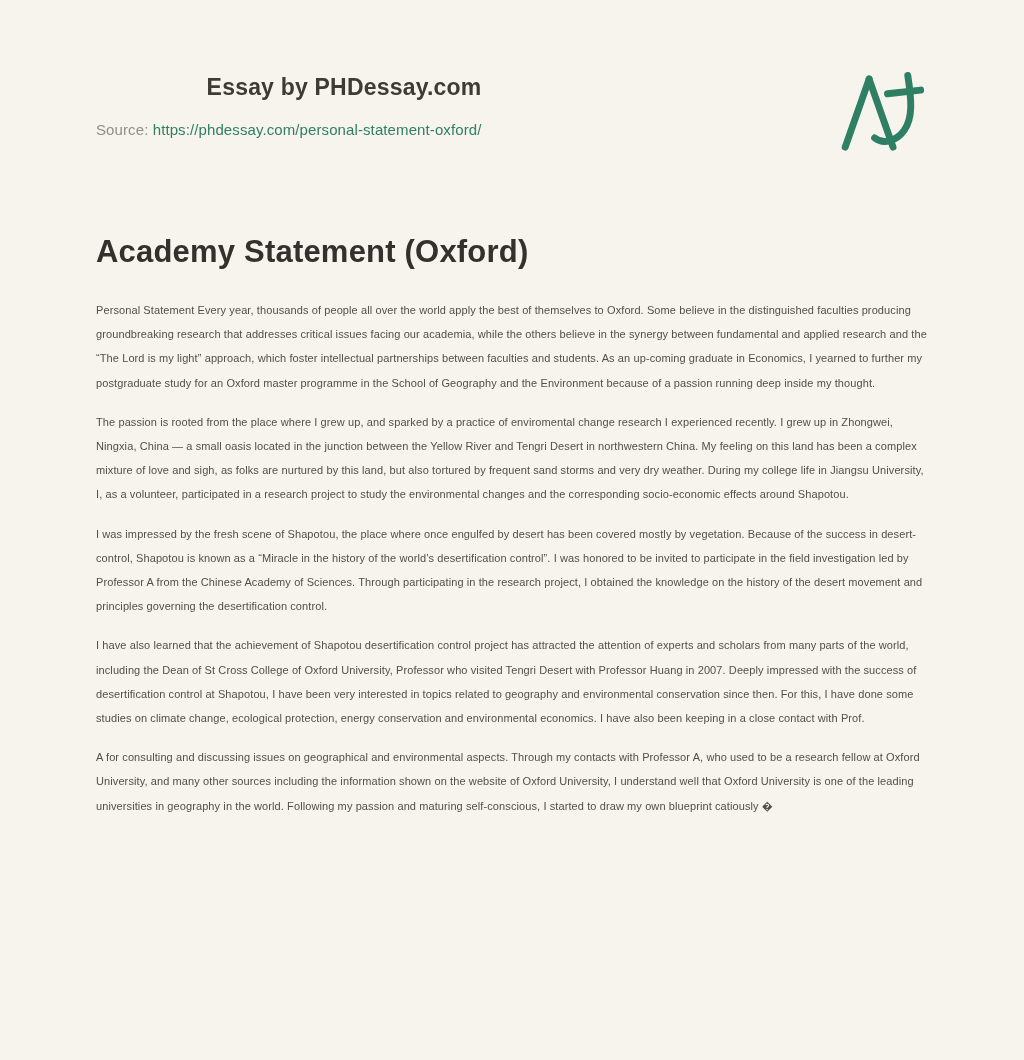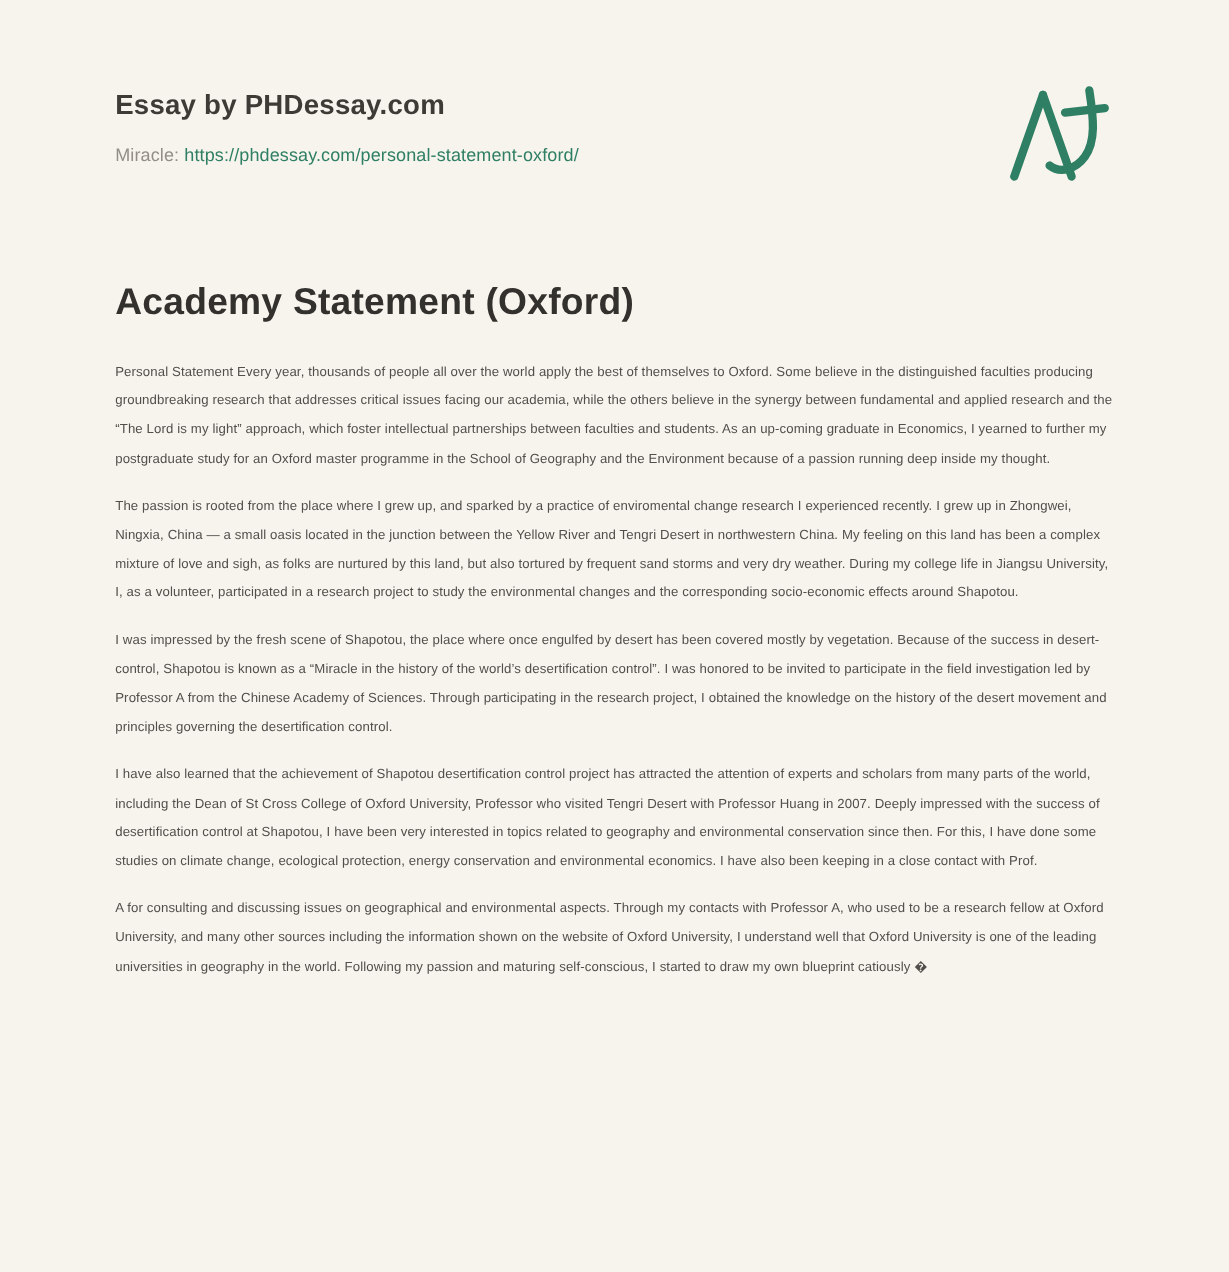--- a/index.html
+++ b/index.html
@@ -22,20 +22,21 @@
   }
   .content {
     width: 832px;
     margin: 0 auto;
     padding-top: 74px;
   }
   .header-row {
     display: flex;
     justify-content: space-between;
     align-items: flex-start;
+    text-align: right;
   }
   .site-title {
     font-size: 23px;
     font-weight: 700;
     color: #3e3b37;
     margin: 0 0 20px 0;
     letter-spacing: 0.2px;
   }
   .source-line {
     font-size: 15px;
@@ -82,21 +83,21 @@
 </head>
 <body>
 
 <div class="page">
   <div class="content">
 
     <div class="header-row">
       <div class="header-left">
         <h1 class="site-title">Essay by PHDessay.com</h1>
         <div class="source-line">
-          <span class="source-label">Miracle:</span>
+          <span class="source-label">Source:</span>
           <a class="source-link" href="#">https://phdessay.com/personal-statement-oxford/</a>
         </div>
       </div>
 
       <div class="logo">
         <svg viewBox="0 0 100 100" aria-hidden="true">
           <path d="M10 86 L36 12"></path>
           <path d="M36 12 L62 86"></path>
           <path d="M56 28 L92 24"></path>
           <path d="M78 8 C82 34 84 54 74 68 C66 79 52 84 42 76"></path>

